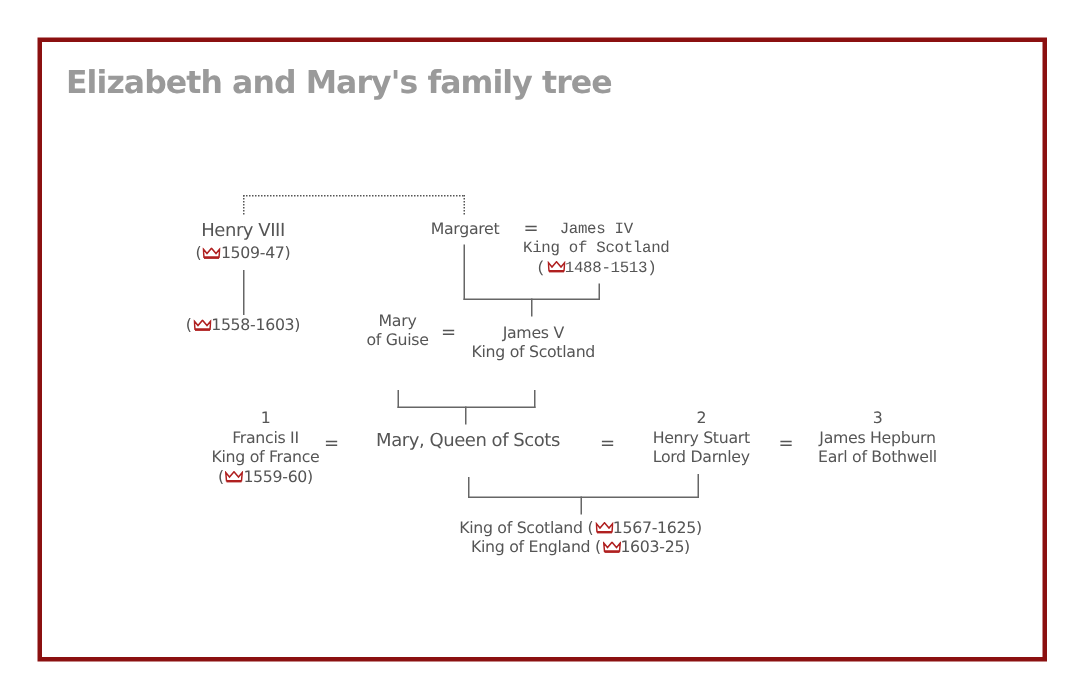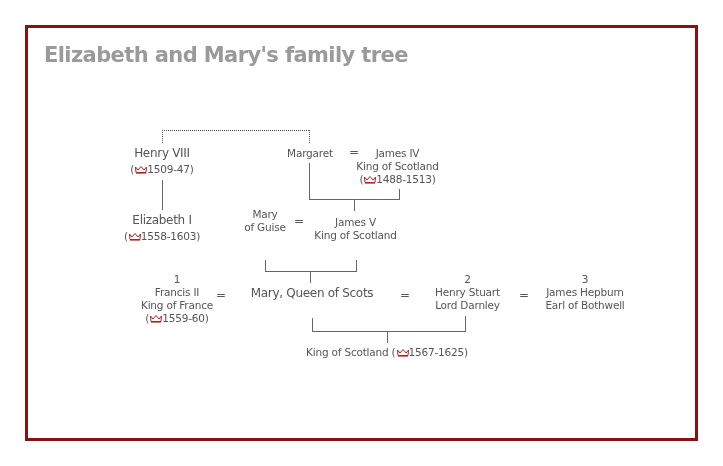--- a/index.html
+++ b/index.html
@@ -51,31 +51,30 @@
         <path d="M0.5 1 L3 4 L6 0.5 L9 4 L11.5 1 L11 6.5 L1 6.5 Z" fill="none" stroke="#b02020" stroke-width="1"></path>
         <rect x="1" y="6" width="10" height="1.6" fill="#b02020"></rect>
       </svg><span>1509-47</span>)</div>
 </div>
 
 <div class="node" style="left:280px; top:147px; width:60px;">
   <div>Margaret</div>
 </div>
 <div class="eq" style="left:349px; top:145px;">=</div>
 
-<div class="node" style="left:345px; top:147px; width:105px;">
+<div class="node" style="left:345px; top:147px; width:105px;font-family:Liberation Mono, monospace;">
   <div>James IV</div>
   <div>King of Scotland</div>
   <div>(<svg class="crown" viewBox="0 0 12 8">
         <path d="M0.5 1 L3 4 L6 0.5 L9 4 L11.5 1 L11 6.5 L1 6.5 Z" fill="none" stroke="#b02020" stroke-width="1"></path>
         <rect x="1" y="6" width="10" height="1.6" fill="#b02020"></rect>
       </svg><span>1488-1513</span>)</div>
 </div>
 
 <div class="node" style="left:107px; top:211px; width:110px;">
-  <div class="big">Elizabeth I</div>
   <div>(<svg class="crown" viewBox="0 0 12 8">
         <path d="M0.5 1 L3 4 L6 0.5 L9 4 L11.5 1 L11 6.5 L1 6.5 Z" fill="none" stroke="#b02020" stroke-width="1"></path>
         <rect x="1" y="6" width="10" height="1.6" fill="#b02020"></rect>
       </svg><span>1558-1603</span>)</div>
 </div>
 
 <div class="node" style="left:235px; top:208px; width:60px;">
   <div>Mary</div>
   <div>of Guise</div>
 </div>
@@ -113,13 +112,17 @@
   <div>3</div>
   <div>James Hepburn</div>
   <div>Earl of Bothwell</div>
 </div>
 
 <div class="node" style="left:297px; top:346px; width:180px;">
   <div><span>King of Scotland</span> (<svg class="crown" viewBox="0 0 12 8">
         <path d="M0.5 1 L3 4 L6 0.5 L9 4 L11.5 1 L11 6.5 L1 6.5 Z" fill="none" stroke="#b02020" stroke-width="1"></path>
         <rect x="1" y="6" width="10" height="1.6" fill="#b02020"></rect>
       </svg><span>1567-1625</span>)</div>
+  <div><span>King of England</span> (<svg class="crown" viewBox="0 0 12 8">
+        <path d="M0.5 1 L3 4 L6 0.5 L9 4 L11.5 1 L11 6.5 L1 6.5 Z" fill="none" stroke="#b02020" stroke-width="1"></path>
+        <rect x="1" y="6" width="10" height="1.6" fill="#b02020"></rect>
+      </svg><span>1603-25</span>)</div>
 </div>
 
 </body></html>

